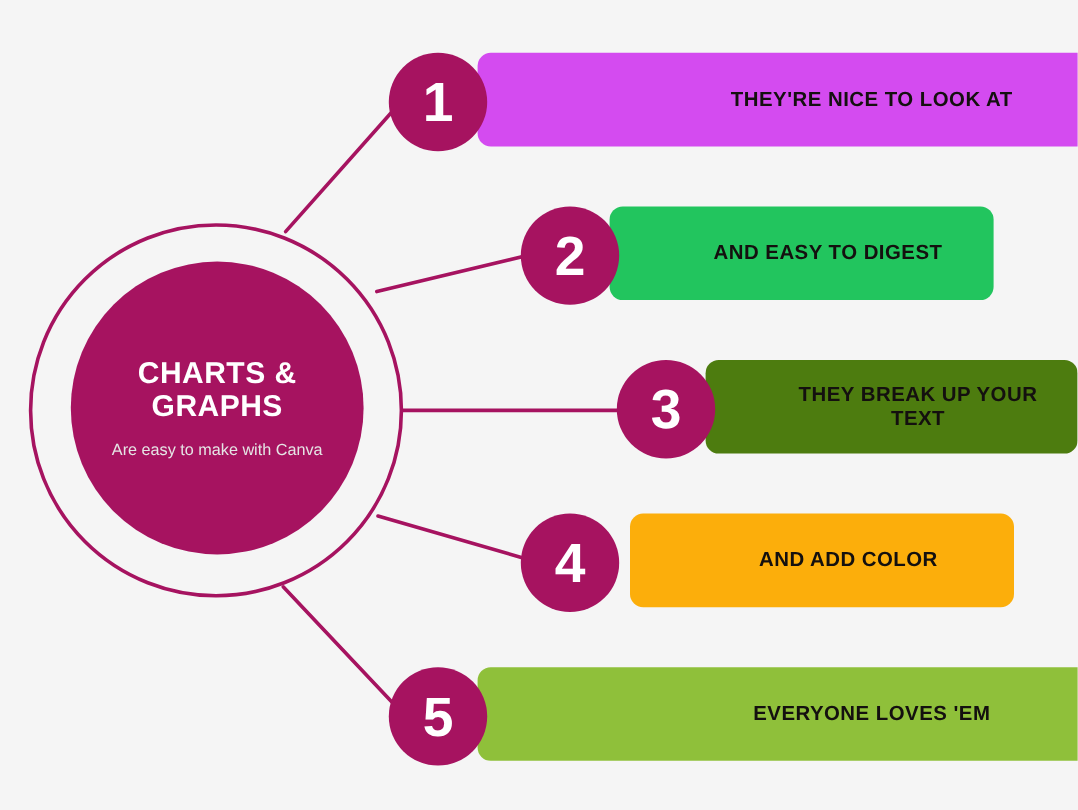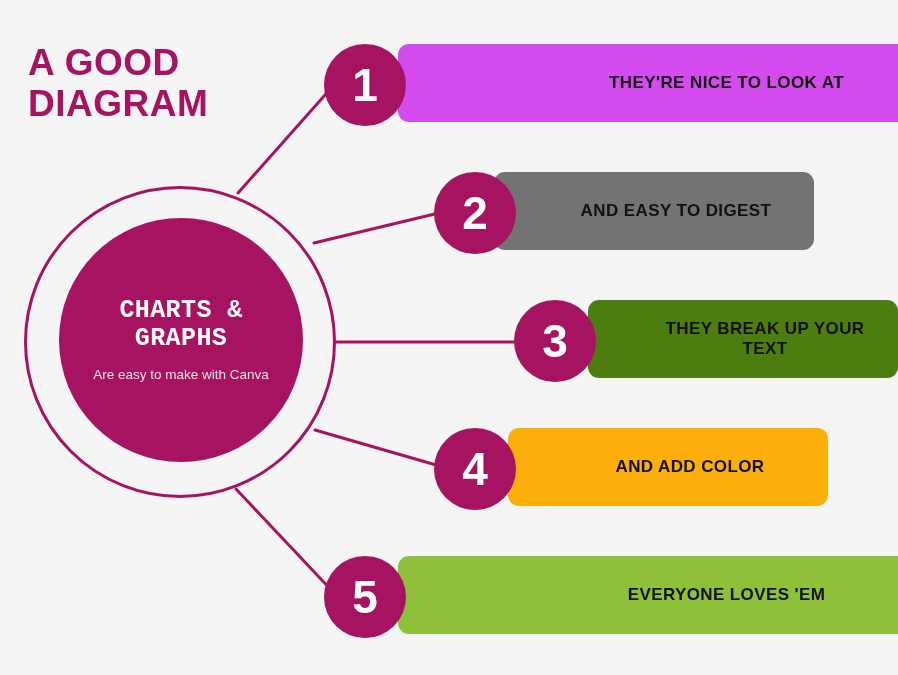--- a/index.html
+++ b/index.html
@@ -81,21 +81,20 @@
     box-sizing: border-box;
     padding: 0 24px;
   }
   #hub-title {
     color: #ffffff;
     font-size: 25px;
     font-weight: bold;
     line-height: 1.12;
     letter-spacing: 0.4px;
     text-transform: uppercase;
-    font-family: Liberation Mono, monospace;
   }
   #hub-subtitle {
     color: #e5e5e5;
     font-size: 13.5px;
     font-weight: normal;
     line-height: 1.3;
     margin-top: 13px;
   }
 
   
@@ -140,22 +139,20 @@
     font-weight: bold;
     line-height: 1;
     z-index: 3;
   }
 </style>
 </head>
 <body>
 
 <div id="canvas">
 
-  <div id="page-title">A GOOD
-DIAGRAM</div>
 
   <svg id="connectors" viewBox="0 0 898 675" width="898" height="675" aria-hidden="true">
     <g fill="none" stroke="#a61360" stroke-width="3" stroke-linecap="round">
       <path d="M 238 193 L 333 86"></path>
       <path d="M 314 243 L 443 212"></path>
       <path d="M 336 342 L 523 342"></path>
       <path d="M 315 430 L 443 467"></path>
       <path d="M 236 489 L 335 594"></path>
     </g>
   </svg>
@@ -169,35 +166,35 @@
   </div>
 
   <div class="row" style="left:324px; top:44px;">
     <div class="row-bar" style="left:74px; width:613px; background:#d44bf0;">
       <span class="row-label">THEY'RE NICE TO LOOK AT</span>
     </div>
     <div class="row-badge">1</div>
   </div>
 
   <div class="row" style="left:434px; top:172px;">
-    <div class="row-bar" style="left:60px; width:320px; background:#737373;">
+    <div class="row-bar" style="left:74px; width:320px; background:#22c55e;">
       <span class="row-label">AND EASY TO DIGEST</span>
     </div>
     <div class="row-badge">2</div>
   </div>
 
   <div class="row" style="left:514px; top:300px;">
     <div class="row-bar" style="left:74px; width:310px; background:#4d7c0f;">
       <span class="row-label">THEY BREAK UP YOUR TEXT</span>
     </div>
     <div class="row-badge">3</div>
   </div>
 
   <div class="row" style="left:434px; top:428px;">
-    <div class="row-bar" style="left:74px; width:320px; background:#fcae0b;">
+    <div class="row-bar" style="left:91px; width:320px; background:#fcae0b;">
       <span class="row-label">AND ADD COLOR</span>
     </div>
     <div class="row-badge">4</div>
   </div>
 
   <div class="row" style="left:324px; top:556px;">
     <div class="row-bar" style="left:74px; width:613px; background:#8fc03a;">
       <span class="row-label">EVERYONE LOVES 'EM</span>
     </div>
     <div class="row-badge">5</div>

